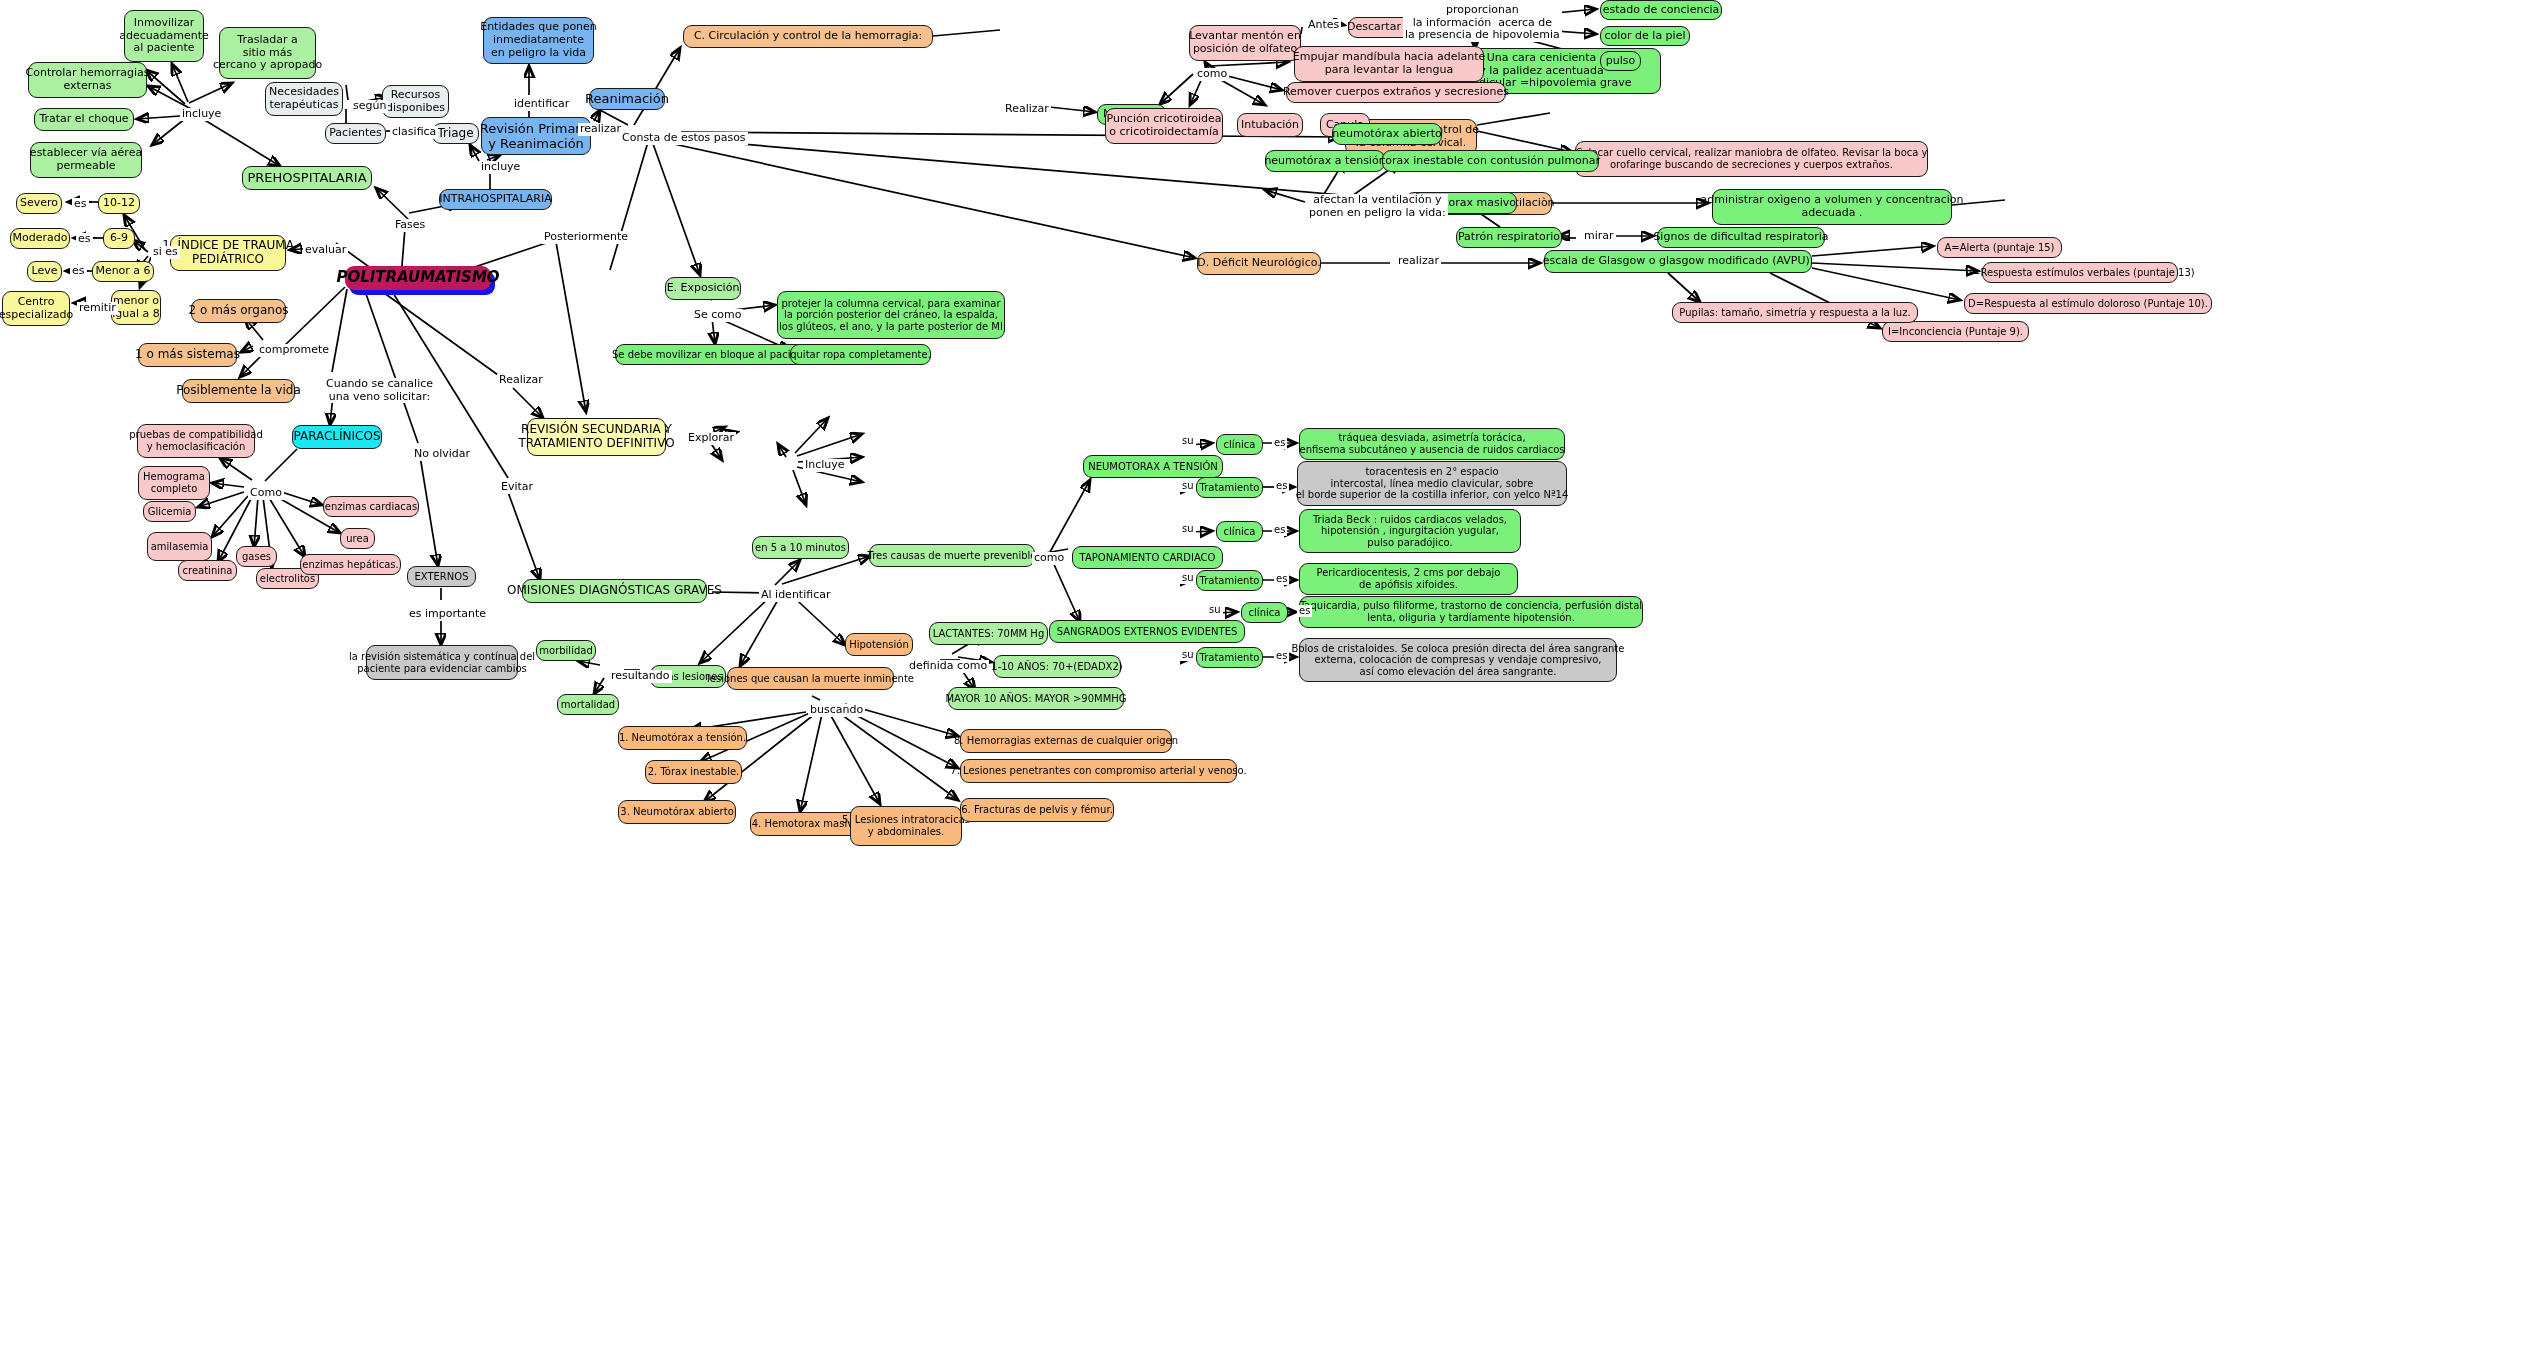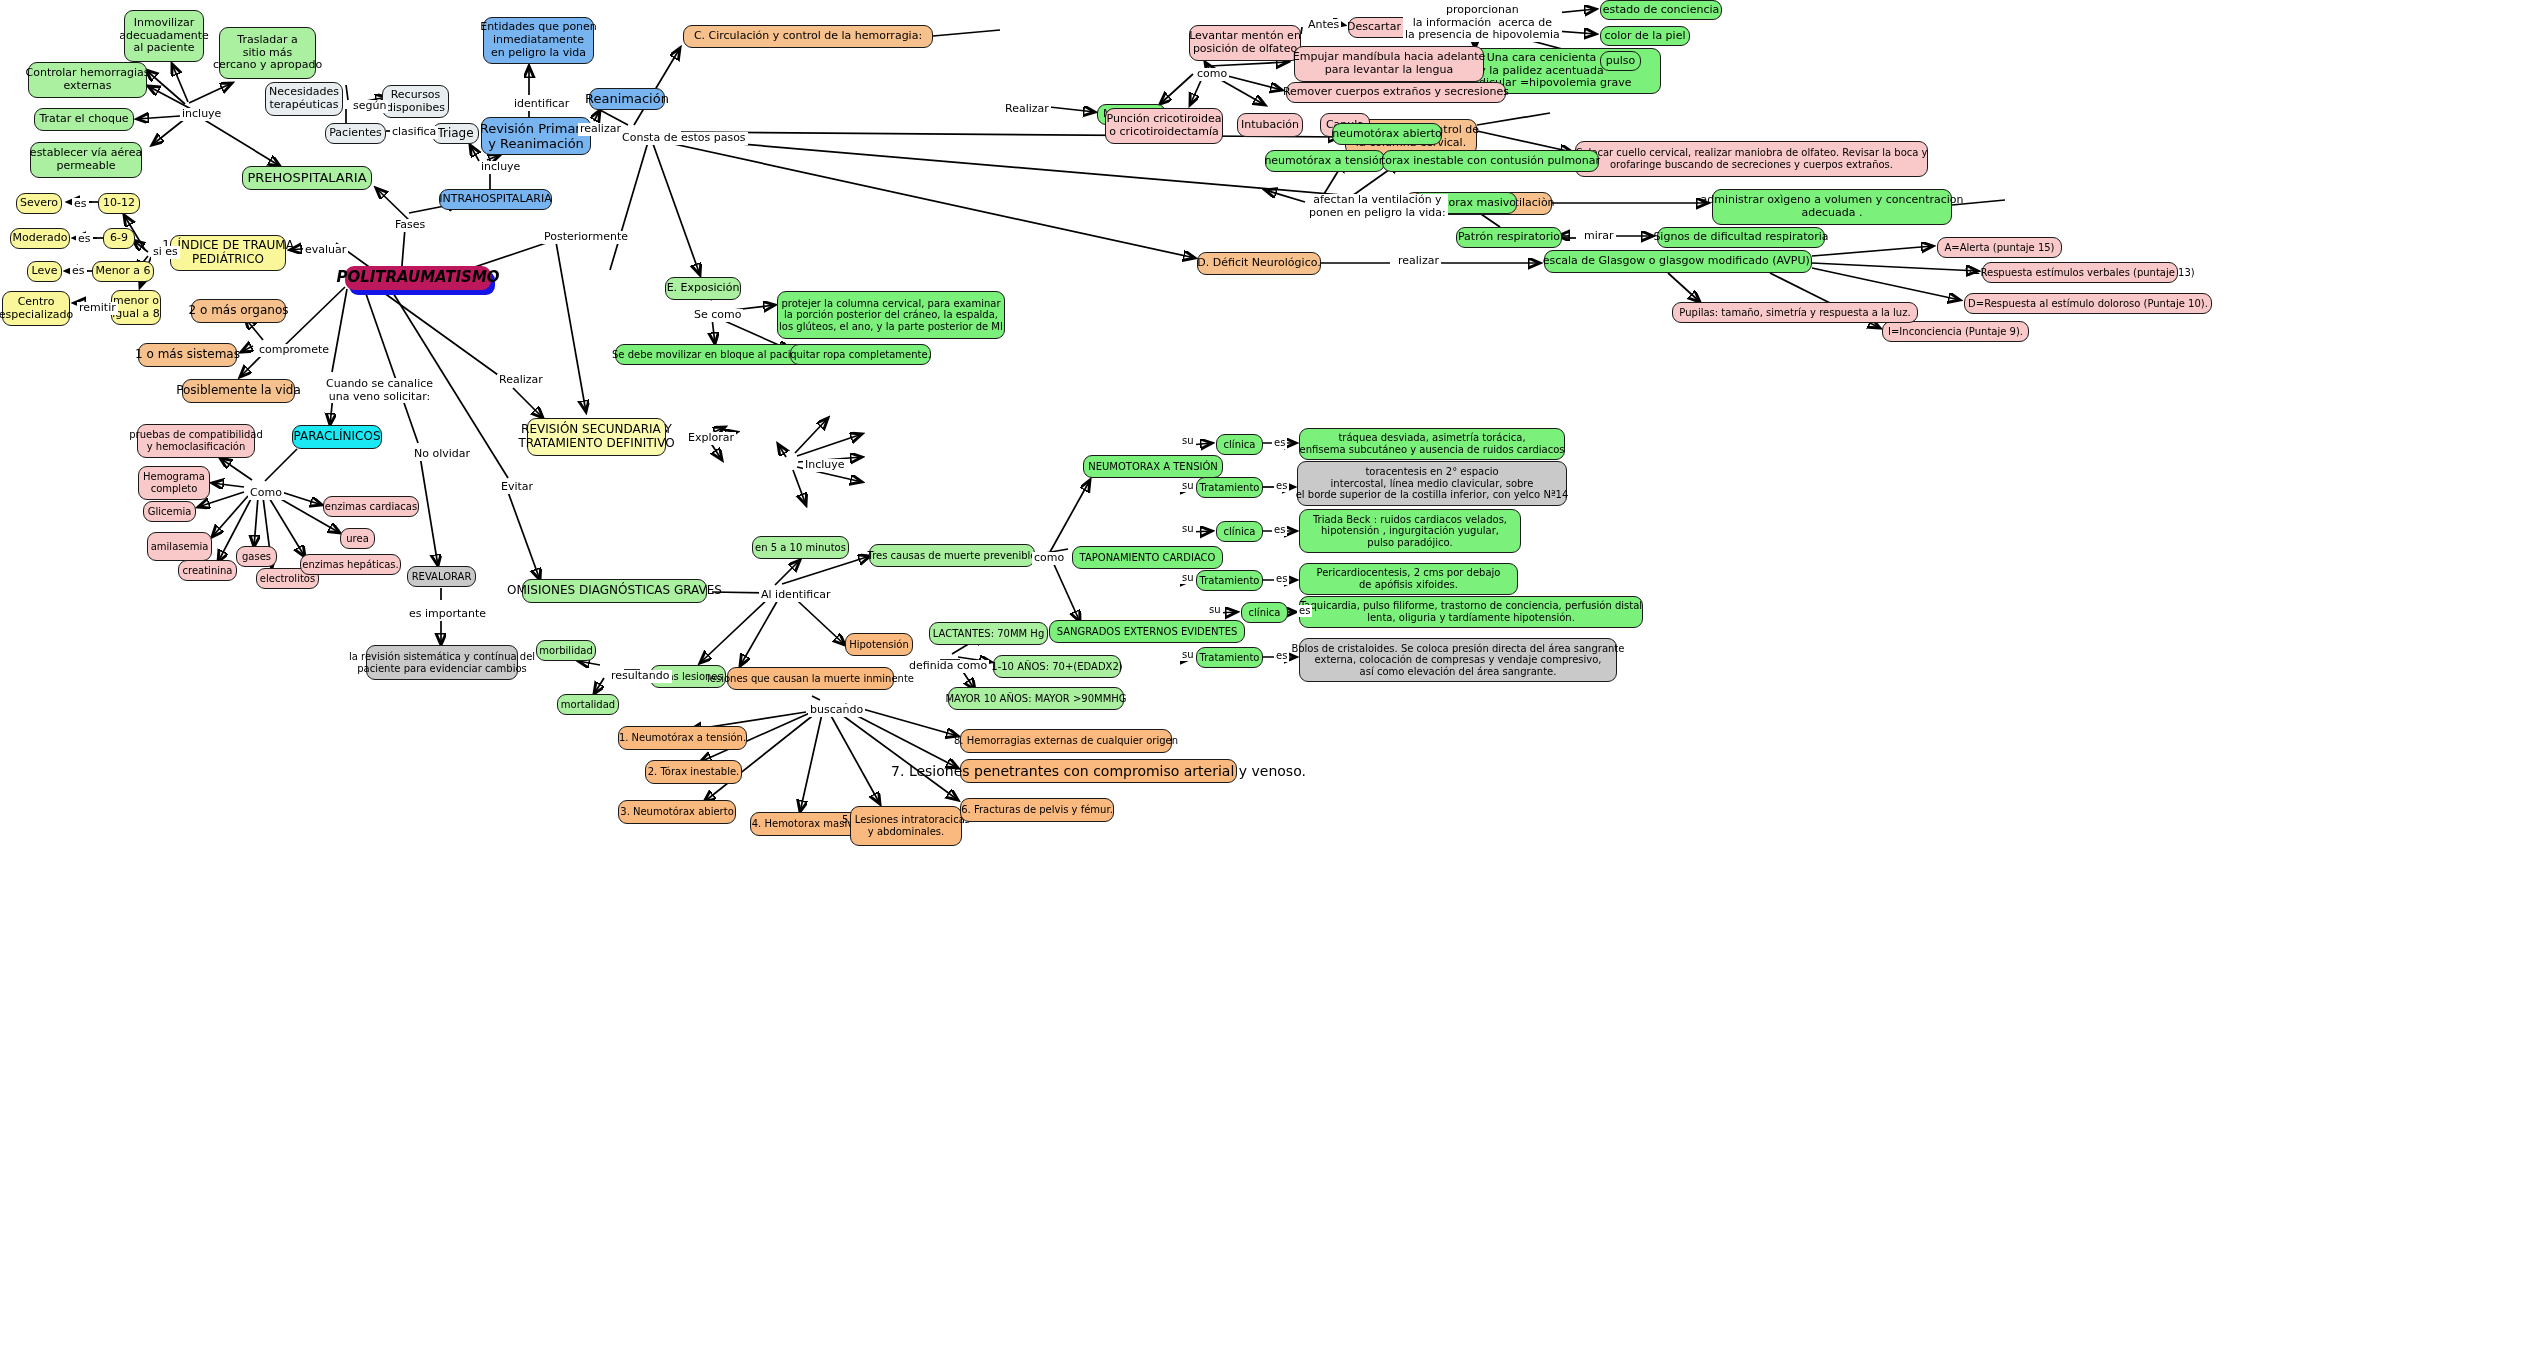--- a/index.html
+++ b/index.html
@@ -246,21 +246,21 @@
       <div class="node c-pink" style="left: 138px; top: 466px; width: 72px; height: 34px; font-size: 10px; white-space: pre;">Hemograma
 completo</div>
       <div class="node c-pink" style="left: 143px; top: 501px; width: 53px; height: 21px; font-size: 10px; white-space: pre;">Glicemia</div>
       <div class="node c-pink" style="left: 147px; top: 532px; width: 65px; height: 29px; font-size: 10px; white-space: pre;">amilasemia</div>
       <div class="node c-pink" style="left: 178px; top: 560px; width: 59px; height: 21px; font-size: 10px; white-space: pre;">creatinina</div>
       <div class="node c-pink" style="left: 236px; top: 546px; width: 41px; height: 21px; font-size: 10px; white-space: pre;">gases</div>
       <div class="node c-pink" style="left: 256px; top: 568px; width: 63px; height: 21px; font-size: 10px; white-space: pre;">electrolitos</div>
       <div class="node c-pink" style="left: 300px; top: 554px; width: 101px; height: 21px; font-size: 10px; white-space: pre;">enzimas hepáticas.</div>
       <div class="node c-pink" style="left: 340px; top: 528px; width: 35px; height: 21px; font-size: 10px; white-space: pre;">urea</div>
       <div class="node c-pink" style="left: 323px; top: 496px; width: 96px; height: 21px; font-size: 10px; white-space: pre;">enzimas cardiacas</div>
-      <div class="node c-grey" style="left: 407px; top: 566px; width: 69px; height: 21px; font-size: 10px; white-space: pre;">REVALORAR</div>
+      <div class="node c-grey" style="left: 407px; top: 566px; width: 69px; height: 21px; font-size: 10px; white-space: pre;">EXTERNOS</div>
       <div class="node c-grey" style="left: 366px; top: 645px; width: 152px; height: 35px; font-size: 10px; white-space: pre;">la revisión sistemática y contínua del
 paciente para evidenciar cambios</div>
       <div class="node c-yellowpale" style="left: 527px; top: 418px; width: 139px; height: 38px; font-size: 12px; white-space: pre;">REVISIÓN SECUNDARIA Y
 TRATAMIENTO DEFINITIVO</div>
       <div class="node c-green" style="left: 522px; top: 579px; width: 185px; height: 24px; font-size: 12px; white-space: pre;">OMISIONES DIAGNÓSTICAS GRAVES</div>
       <div class="node c-green" style="left: 536px; top: 640px; width: 60px; height: 21px; font-size: 10px; white-space: pre;">morbilidad</div>
       <div class="node c-green" style="left: 557px; top: 694px; width: 62px; height: 21px; font-size: 10px; white-space: pre;">mortalidad</div>
       <div class="node c-green" style="left: 650px; top: 665px; width: 76px; height: 23px; font-size: 10px; white-space: pre;">otras lesiones</div>
       <div class="node c-orange2" style="left: 727px; top: 667px; width: 167px; height: 23px; font-size: 10px; white-space: pre;">lesiones que causan la muerte inminente</div>
       <div class="node c-orange2" style="left: 845px; top: 633px; width: 68px; height: 23px; font-size: 10px; white-space: pre;">Hipotensión</div>
@@ -269,21 +269,21 @@
       <div class="node c-green" style="left: 929px; top: 622px; width: 119px; height: 23px; font-size: 10px; white-space: pre;">LACTANTES: 70MM Hg</div>
       <div class="node c-green" style="left: 993px; top: 655px; width: 128px; height: 23px; font-size: 10px; white-space: pre;">1-10 AÑOS: 70+(EDADX2)</div>
       <div class="node c-green" style="left: 948px; top: 687px; width: 176px; height: 23px; font-size: 10px; white-space: pre;">MAYOR 10 AÑOS: MAYOR &gt;90MMHG</div>
       <div class="node c-orange2" style="left: 618px; top: 726px; width: 129px; height: 24px; font-size: 10px; white-space: pre;">1. Neumotórax a tensión.</div>
       <div class="node c-orange2" style="left: 645px; top: 760px; width: 97px; height: 24px; font-size: 10px; white-space: pre;">2. Tórax inestable.</div>
       <div class="node c-orange2" style="left: 618px; top: 800px; width: 118px; height: 24px; font-size: 10px; white-space: pre;">3. Neumotórax abierto</div>
       <div class="node c-orange2" style="left: 750px; top: 812px; width: 114px; height: 24px; font-size: 10px; white-space: pre;">4. Hemotorax masivo.</div>
       <div class="node c-orange2" style="left: 850px; top: 806px; width: 112px; height: 40px; font-size: 10px; white-space: pre;">5. Lesiones intratoracicas
 y abdominales.</div>
       <div class="node c-orange2" style="left: 960px; top: 798px; width: 154px; height: 24px; font-size: 10px; white-space: pre;">6. Fracturas de pelvis y fémur.</div>
-      <div class="node c-orange2" style="left: 960px; top: 759px; width: 277px; height: 24px; font-size: 14px; white-space: pre;">7. Lesiones penetrantes con compromiso arterial y venoso.</div>
+      <div class="node c-orange2" style="left: 960px; top: 759px; width: 277px; height: 24px; font-size: 10px; white-space: pre;">7. Lesiones penetrantes con compromiso arterial y venoso.</div>
       <div class="node c-orange2" style="left: 960px; top: 729px; width: 212px; height: 24px; font-size: 10px; white-space: pre;">8. Hemorragias externas de cualquier origen</div>
       <div class="node c-orange" style="left: 683px; top: 25px; width: 250px; height: 23px; font-size: 11px; white-space: pre;">C. Circulación y control de la hemorragia:</div>
       <div class="node c-green2" style="left: 1422px; top: 48px; width: 239px; height: 46px; font-size: 11px; white-space: pre;">Una cara cenicienta
 y la palidez acentuada
 apendicular =hipovolemia grave</div>
       <div class="node c-green2" style="left: 1600px; top: 0px; width: 122px; height: 20px; font-size: 11px; white-space: pre;">estado de conciencia</div>
       <div class="node c-green2" style="left: 1600px; top: 26px; width: 90px; height: 20px; font-size: 11px; white-space: pre;">color de la piel</div>
       <div class="node c-green2" style="left: 1600px; top: 51px; width: 41px; height: 20px; font-size: 11px; white-space: pre;">pulso</div>
       <div class="node c-orange" style="left: 1345px; top: 119px; width: 132px; height: 36px; font-size: 11px; white-space: pre;">A. Vía Aérea y control de
 la columna cervical.</div>

